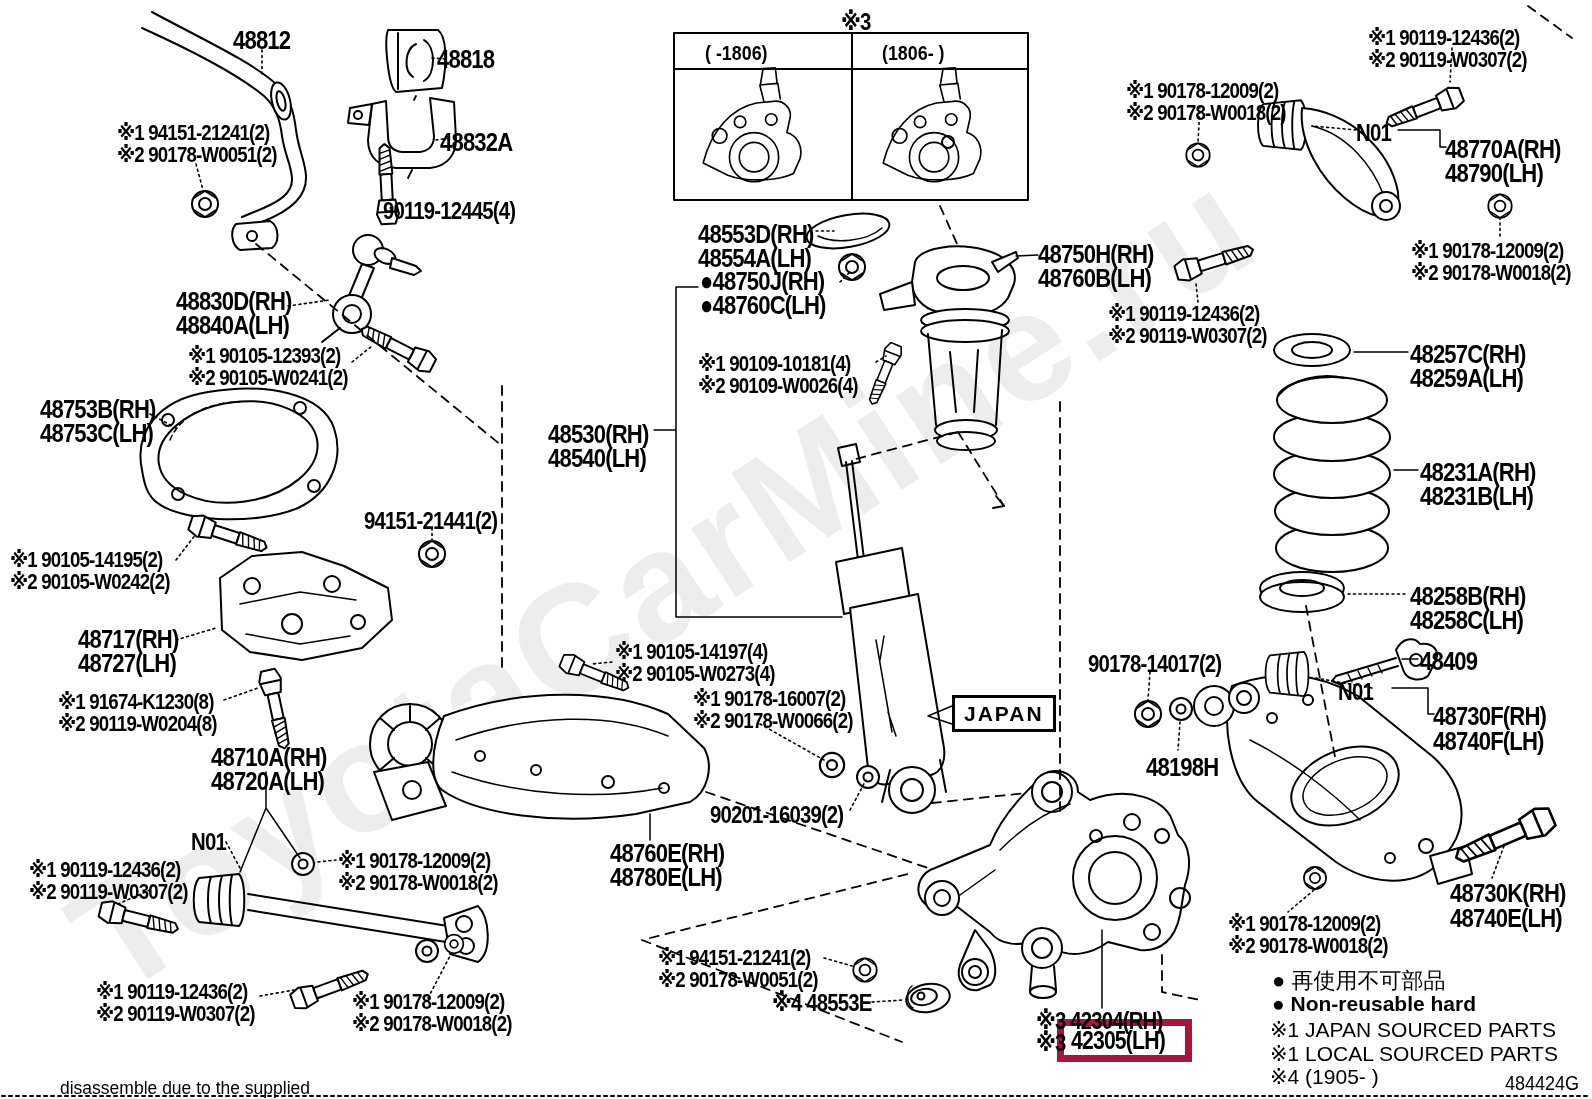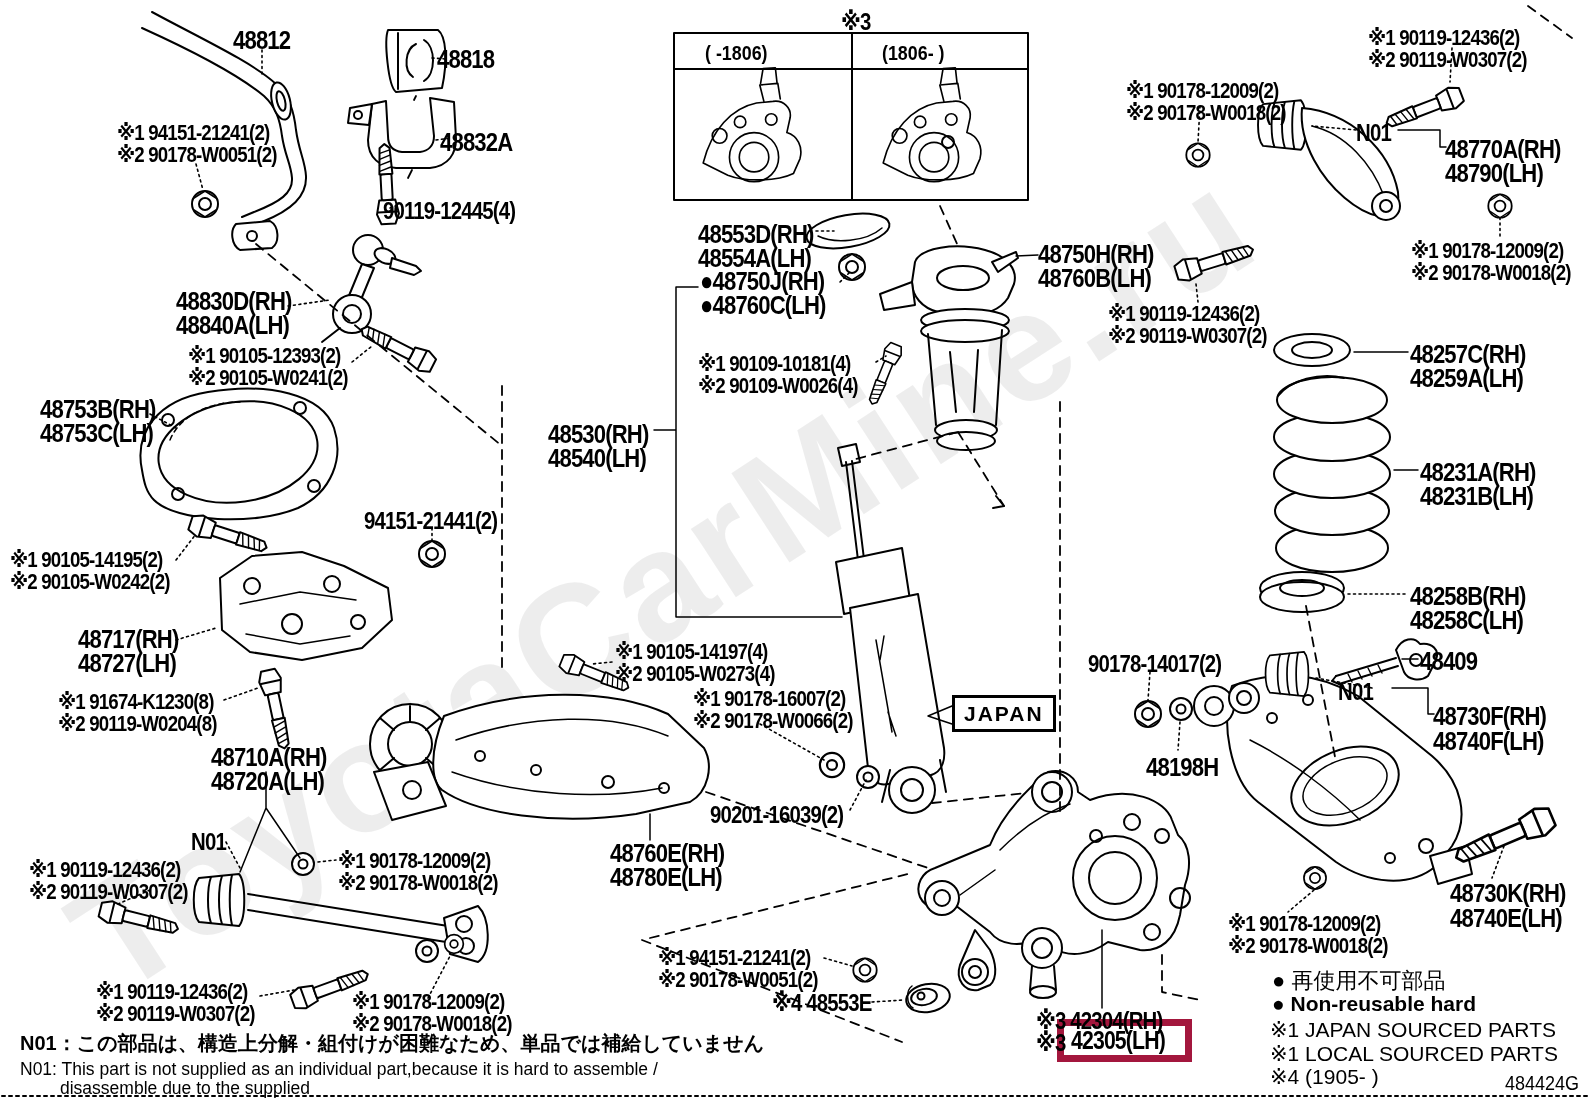--- a/index.html
+++ b/index.html
@@ -502,22 +502,20 @@
   <div class="lbl fs24" style="left:772px;top:991px">※4 48553E</div>
   <div class="lbl fs24" style="left:1036px;top:1009px">※3 42304(RH)</div>
   <div class="lbl fs24" style="left:1036px;top:1031px">※3</div>
 
   <div class="hlbox">
     <span class="lbl2">42305(LH)</span>
   </div>
 
   <div class="markbox">JAPAN</div>
 
-  <div class="note-jp" style="left:20px;top:1030px">N01：この部品は、構造上分解・組付けが困難なため、単品では補給していません</div>
-  <div class="note-en" style="left:20px;top:1059px">N01: This part is not supplied as an individual part,because it is hard to assemble /</div>
   <div class="note-en" style="left:60px;top:1078px">disassemble due to the supplied</div>
 
   <div class="leg leg-jp" style="left:1272px;top:966px">● 再使用不可部品</div>
   <div class="leg" style="left:1272px;top:992px;font-weight:bold">● Non-reusable hard</div>
   <div class="leg" style="left:1270px;top:1018px">※1 JAPAN SOURCED PARTS</div>
   <div class="leg" style="left:1270px;top:1042px">※1 LOCAL SOURCED PARTS</div>
   <div class="leg" style="left:1270px;top:1065px">※4 (1905-      )</div>
 
   <div class="footer-code">484424G</div>
 </div>

